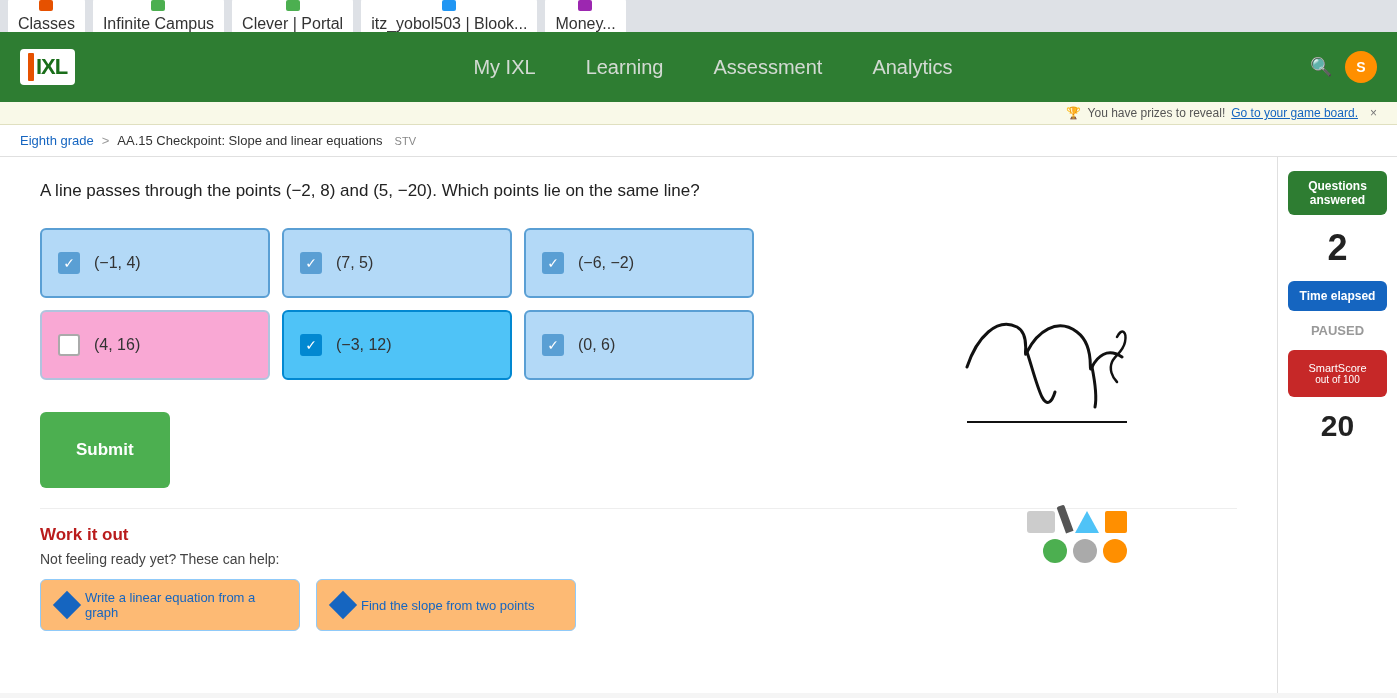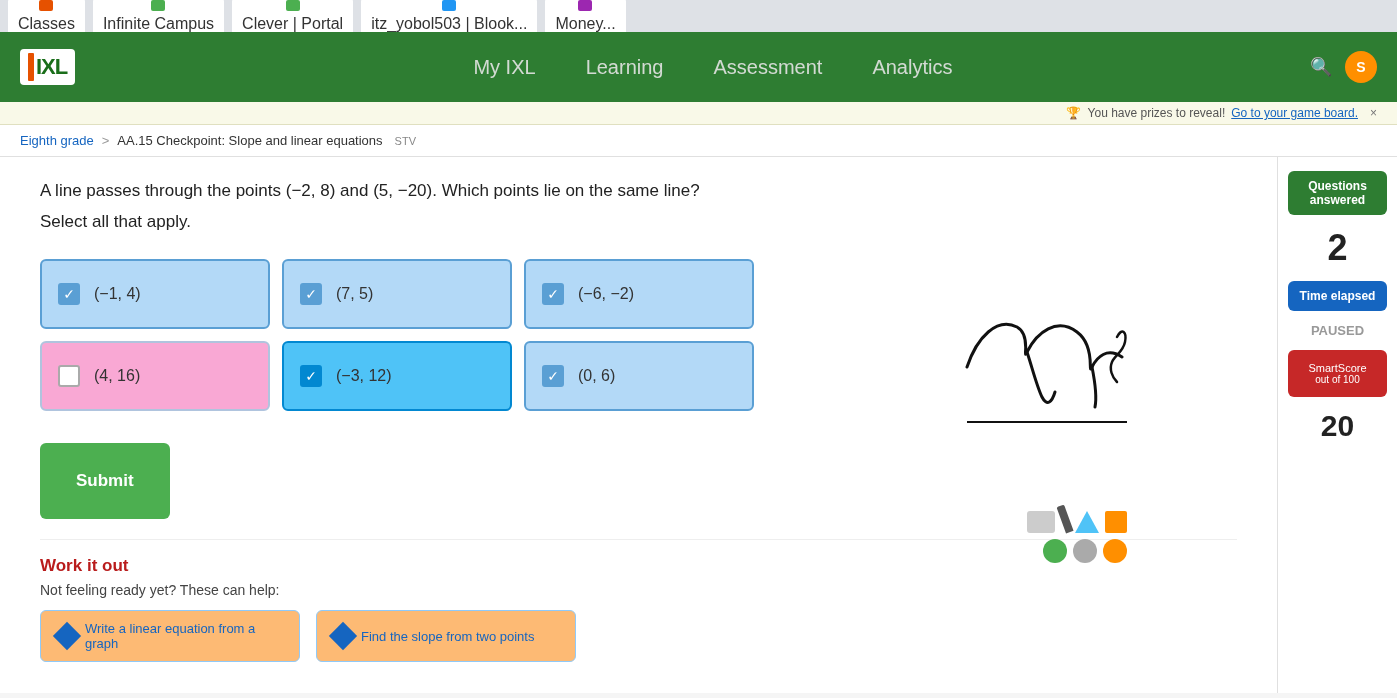--- a/index.html
+++ b/index.html
@@ -435,21 +435,20 @@
   <span class="stv-badge">STV</span>
 </div>
 
 <div class="main-layout">
 
   <div class="content-area">
 
     
     <div class="question-text">
       <div>A line passes through the points (−2, 8) and (5, −20). Which points lie on the same line?</div>
-      <div style="margin-top:4px;">Select all that apply.</div>
     </div>
 
     
     <div class="choices-grid">
 
       <div class="choice-box selected">
         <div class="choice-check">✓</div>
         <span class="choice-label">(−1, 4)</span>
       </div>
 

